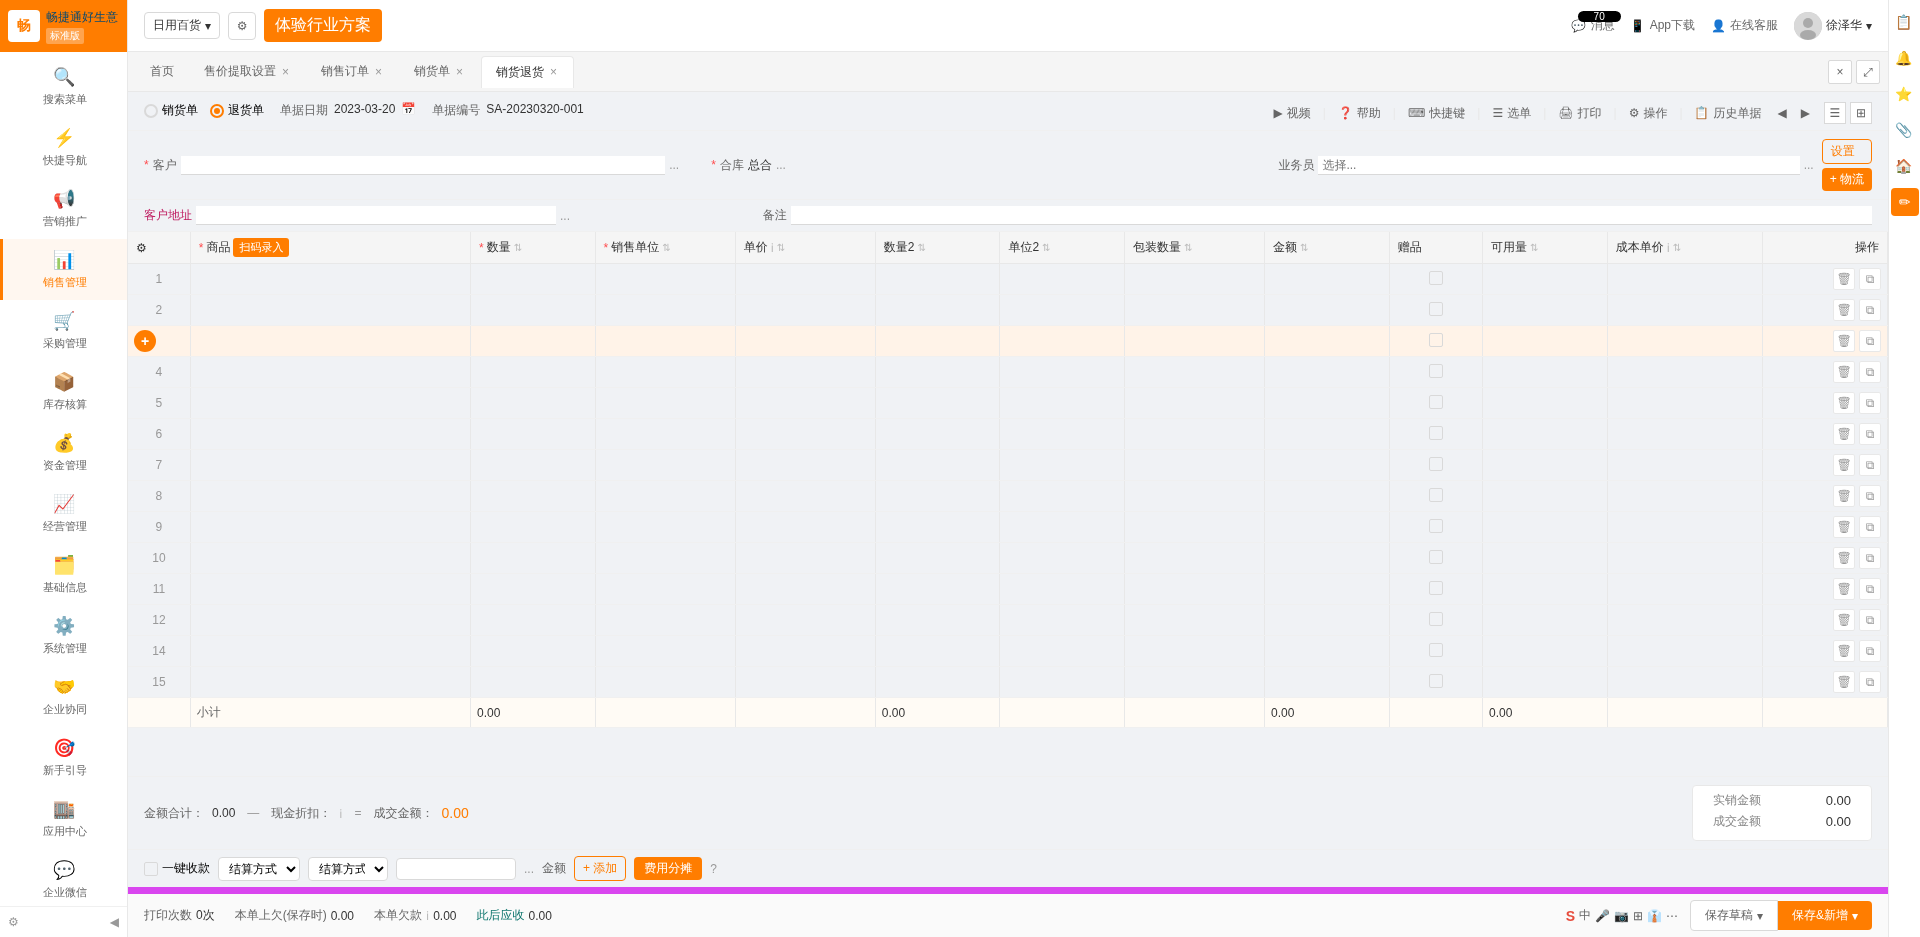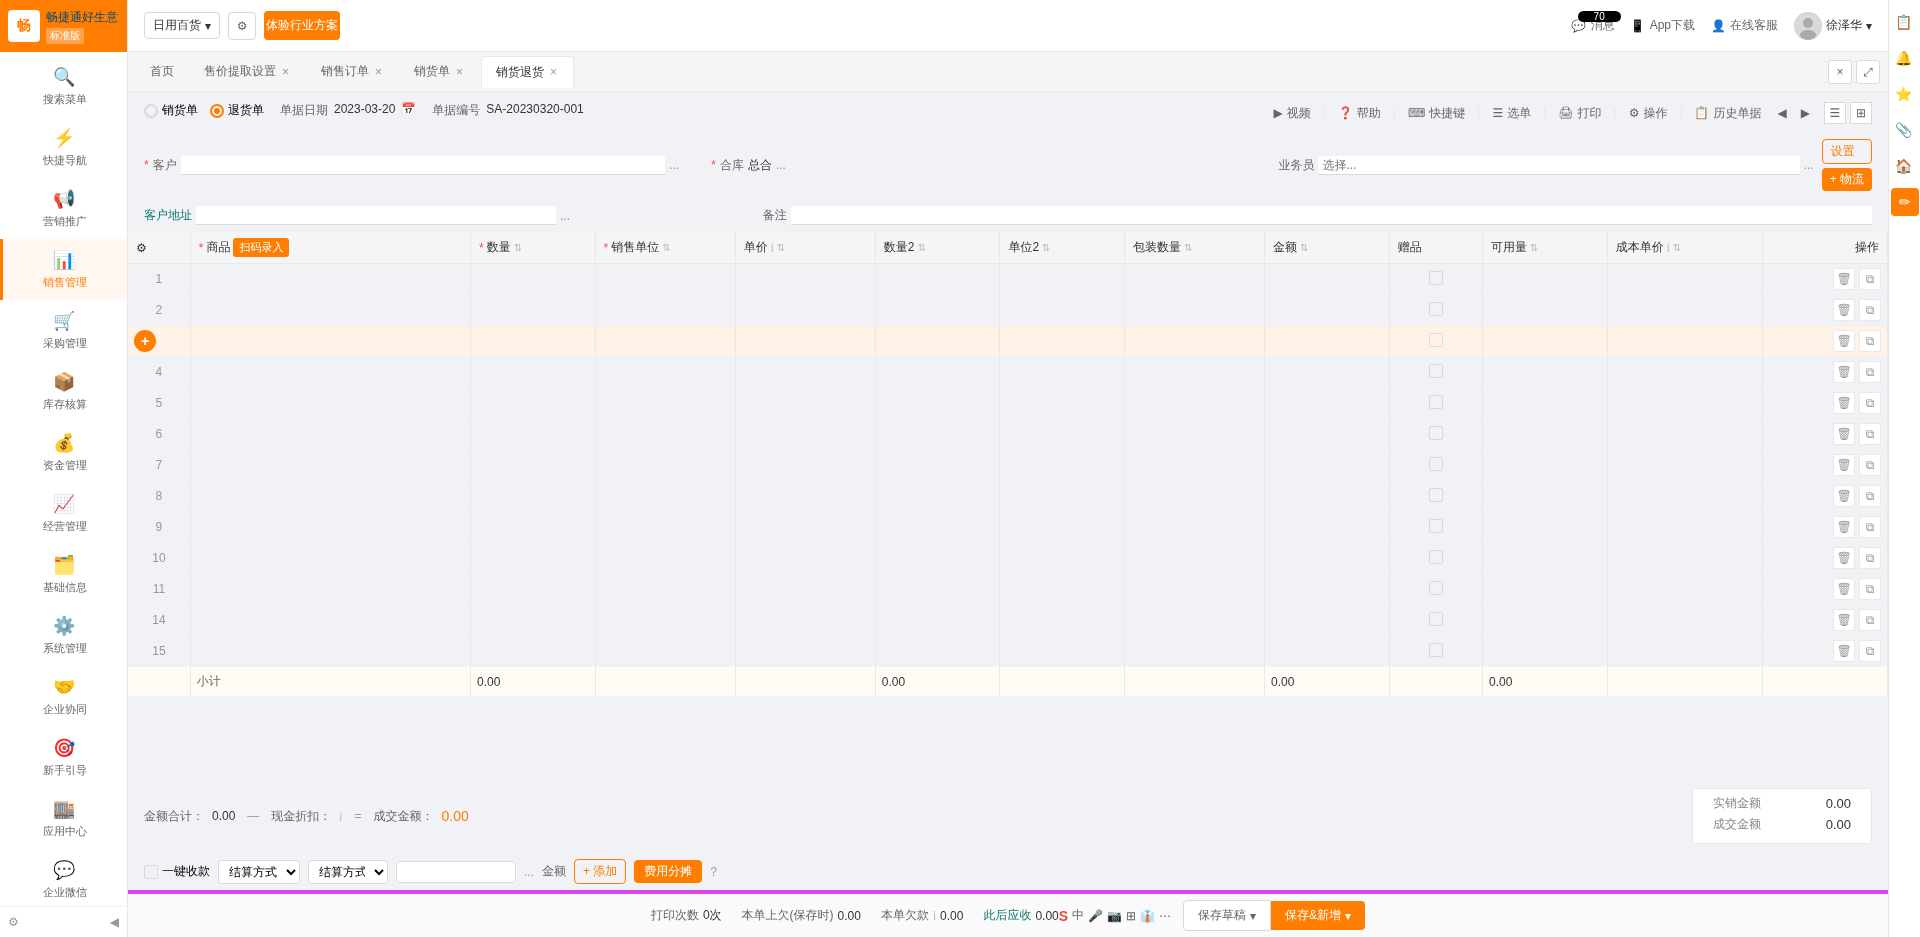--- a/index.html
+++ b/index.html
@@ -18,21 +18,21 @@
     .sidebar-bottom { padding: 8px; display: flex; justify-content: space-between; border-top: 1px solid #f0f0f0; }
 
     
     .main { flex: 1; display: flex; flex-direction: column; overflow: hidden; }
 
     
     .topbar { height: 52px; background: #fff; display: flex; align-items: center; padding: 0 16px; border-bottom: 1px solid #e8e8e8; gap: 12px; }
     .topbar-left { display: flex; align-items: center; gap: 8px; flex: 1; }
     .topbar-select { display: flex; align-items: center; gap: 4px; border: 1px solid #d9d9d9; border-radius: 4px; padding: 4px 8px; cursor: pointer; color: #333; }
     .topbar-settings-btn { width: 28px; height: 28px; border: 1px solid #d9d9d9; border-radius: 4px; display: flex; align-items: center; justify-content: center; cursor: pointer; color: #666; }
-    .topbar-exp-btn { background: #ff7d00; color: #fff; border: none; border-radius: 4px; padding: 6px 2px; cursor: pointer; font-size: 12px; }
+    .topbar-exp-btn { background: #ff7d00; color: #fff; border: none; border-radius: 4px; padding: 6px 11px; cursor: pointer; font-size: 16px; }
     .topbar-right { display: flex; align-items: center; gap: 16px; }
     .topbar-msg { display: flex; align-items: center; gap: 4px; cursor: pointer; color: #666; position: relative; }
     .topbar-badge { background: #000000; color: #fff; border-radius: 10px; font-size: 10px; padding: 0 16px; position: absolute; top: -6px; right: -6px; }
     .topbar-app { display: flex; align-items: center; gap: 4px; cursor: pointer; color: #666; }
     .topbar-service { display: flex; align-items: center; gap: 4px; cursor: pointer; color: #666; }
     .topbar-user { display: flex; align-items: center; gap: 4px; cursor: pointer; color: #333; }
     .topbar-avatar { width: 28px; height: 28px; border-radius: 50%; background: #ccc; display: flex; align-items: center; justify-content: center; overflow: hidden; }
 
     
     .tabs { display: flex; align-items: center; background: #f5f5f5; border-bottom: 1px solid #e8e8e8; height: 40px; padding: 0 8px; }
@@ -86,21 +86,21 @@
 
     
     .right-panel { width: 32px; background: #fff; border-left: 1px solid #e8e8e8; display: flex; flex-direction: column; align-items: center; padding: 8px 0; gap: 8px; }
     .right-panel-btn { width: 28px; height: 28px; display: flex; align-items: center; justify-content: center; cursor: pointer; color: #666; font-size: 14px; }
 
     .info-tip { color: #bbb; cursor: pointer; font-size: 12px; }
 
     .th-inner { display: flex; align-items: center; gap: 3px; }
     .add-row-btn { width: 22px; height: 22px; background: #ff7d00; color: #fff; border-radius: 50%; display: flex; align-items: center; justify-content: center; cursor: pointer; font-size: 14px; font-weight: bold; }
 
-    .statusbar-wrapper { display: flex; align-items: center; justify-content: center; border-top: 4px solid #d946ef; padding: 6px 16px; background: #fafafa; }
+    .statusbar-wrapper { display: flex; align-items: center; justify-content: space-between; border-top: 7px solid #d946ef; padding: 6px 16px; background: #fafafa; }
     .statusbar-left { display: flex; align-items: center; gap: 20px; }
     .statusbar-right { display: flex; align-items: center; gap: 12px; }
     .col-w-40 { width: 40px; }
 
     .divider-v { color: #e8e8e8; }
 
     .main-content { display: flex; flex-direction: column; flex: 1; overflow: hidden; }
 
     .bottom-area { flex-shrink: 0; }
 
@@ -342,21 +342,21 @@
         <input type="text" style="flex: 1 1 0%; border-top: none; border-right: none; border-left: none; border-image: initial; border-bottom: 1px solid rgb(217, 217, 217); padding: 2px 4px; outline: none; color: rgb(51, 51, 51);" placeholder="选择...">
         <span class="form-dots">...</span>
       </div>
       <div style="display:flex;flex-direction:column;gap:4px;margin-left:8px;">
         <div class="header-settings-btn">设置</div>
         <div class="header-add-btn">+ 物流</div>
       </div>
     </div>
     <div style="display:flex;padding:6px 16px;gap:0;border-bottom:1px solid #f0f0f0;align-items:center;">
       <div style="display:flex;align-items:center;gap:4px;flex:1;">
-        <span style="color:#0f766e;">客户地址</span>
+        <span style="color:#be185d;">客户地址</span>
         <input type="text" style="flex: 1 1 0%; max-width: 360px; border-top: none; border-right: none; border-left: none; border-image: initial; border-bottom: 1px solid rgb(217, 217, 217); padding: 2px 4px; outline: none;" placeholder="">
         <span class="form-dots">...</span>
       </div>
       <div style="width:64px;"></div>
       <div style="display:flex;align-items:center;gap:4px;flex:2;">
         <span style="color:#666;">备注</span>
         <input type="text" style="flex: 1 1 0%; border-top: none; border-right: none; border-left: none; border-image: initial; border-bottom: 1px solid rgb(217, 217, 217); padding: 2px 4px; outline: none;" placeholder="">
       </div>
     </div>
 
@@ -640,20 +640,40 @@
       <td></td>
       <td>
         <div class="action-cell">
           <div class="action-btn">🗑</div>
           <div class="action-btn">⧉</div>
         </div>
       </td>
     </tr>
             <tr>
       <td class="row-num">11</td>
+      <td><input type="text" style="border: none; outline: none; width: 100%; background: transparent;"></td>
+      <td></td>
+      <td></td>
+      <td></td>
+      <td></td>
+      <td></td>
+      <td></td>
+      <td></td>
+      <td class="checkbox-cell"><div class="checkbox"></div></td>
+      <td></td>
+      <td></td>
+      <td>
+        <div class="action-cell">
+          <div class="action-btn">🗑</div>
+          <div class="action-btn">⧉</div>
+        </div>
+      </td>
+    </tr>
+            <tr>
+      <td class="row-num">12</td>
       <td><input type="text" style="border: none; outline: none; width: 100%; background: transparent;"></td>
       <td></td>
       <td></td>
       <td></td>
       <td></td>
       <td></td>
       <td></td>
       <td></td>
       <td class="checkbox-cell"><div class="checkbox"></div></td>
       <td></td>

